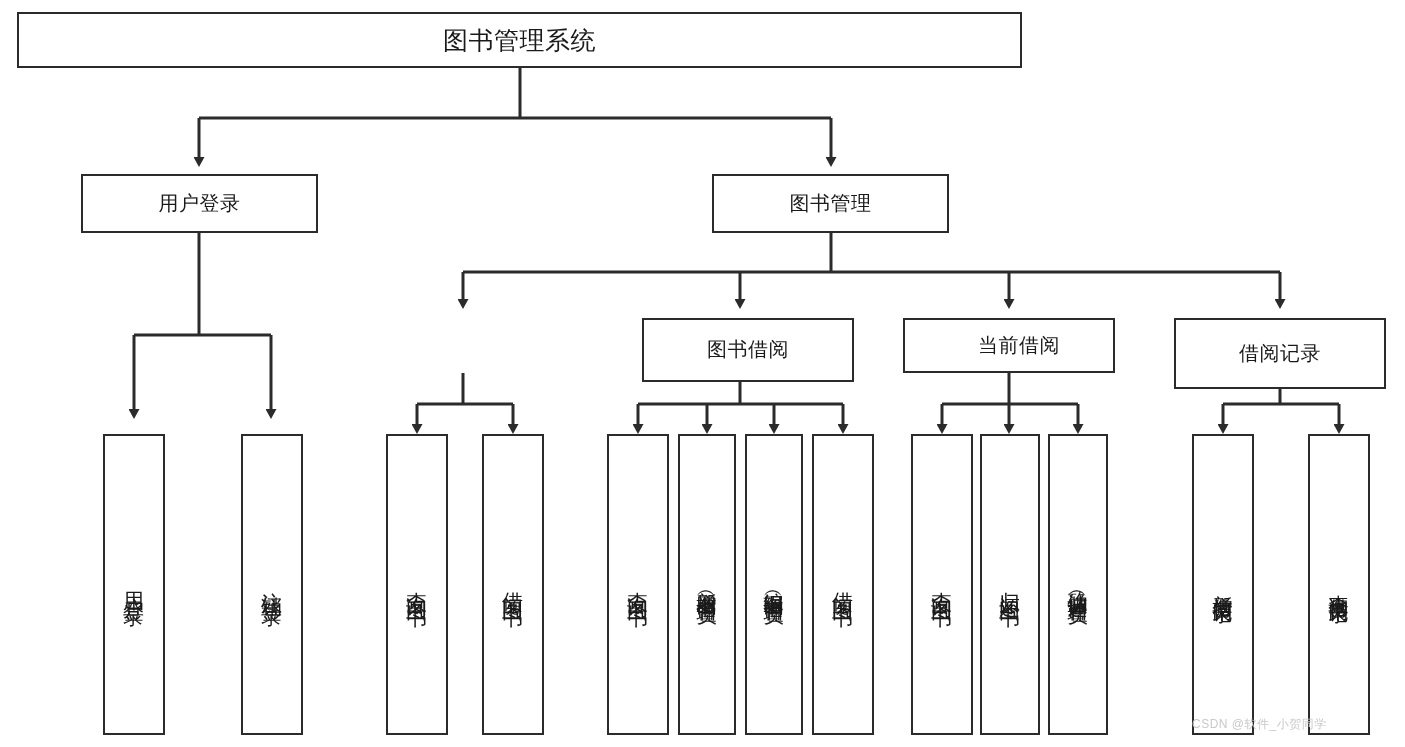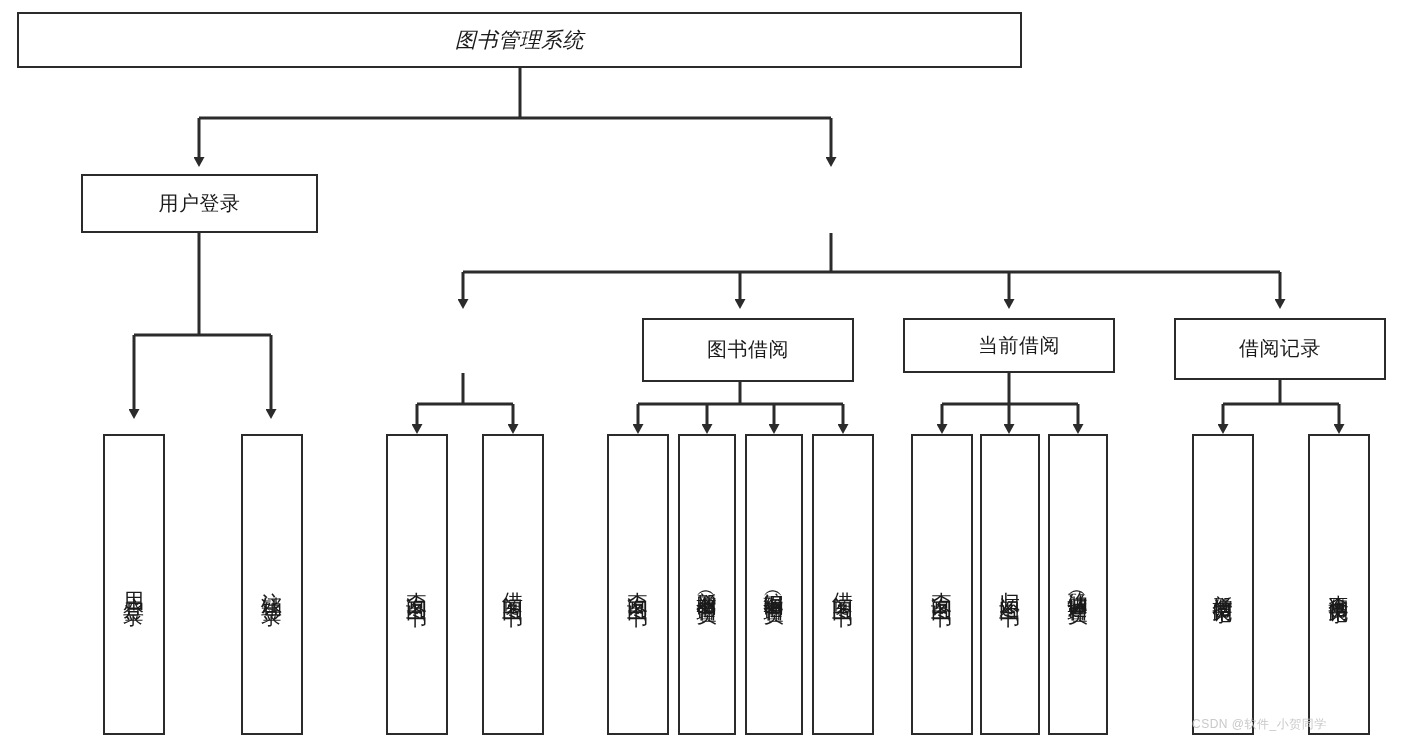--- a/index.html
+++ b/index.html
@@ -40,22 +40,21 @@
     text-align: center;
     line-height: 1.06;
     letter-spacing: 0.5px;
   }
   
   .node.horiz .node-label {
     font-size: 20px;
     white-space: nowrap;
   }
   .node.root .node-label {
-    font-size: 21px;
-    font-style: italic;
+    font-size: 25px;
   }
   
   .node.vert {
     align-items: center;
     justify-content: center;
     padding: 4px 0;
   }
   .node.vert .node-label {
     writing-mode: vertical-rl;
     text-orientation: upright;
@@ -133,31 +132,34 @@
   </svg>
 
   <div class="node horiz root" style="left:17px; top:12px; width:1005px; height:56px;">
     <span class="node-label">图书管理系统</span>
   </div>
 
   <div class="node horiz" style="left:81px; top:174px; width:237px; height:59px;">
     <span class="node-label">用户登录</span>
   </div>
 
+  <div class="node horiz" style="left:712px; top:174px; width:237px; height:59px;">
+    <span class="node-label">图书管理</span>
+  </div>
 
 
   <div class="node horiz" style="left:634px; top:318px; width:212px; height:64px;margin-left:8px;">
     <span class="node-label">图书借阅</span>
   </div>
 
   <div class="node horiz" style="left:903px; top:318px; width:212px; height:55px;padding-left:20px;">
     <span class="node-label">当前借阅</span>
   </div>
 
-  <div class="node horiz" style="left:1174px; top:318px; width:212px; height:62px;">
+  <div class="node horiz" style="left:1174px; top:318px; width:212px; height:71px;">
     <span class="node-label">借阅记录</span>
   </div>
 
   <div class="node vert" style="left:103px; top:434px; width:62px; height:301px;">
     <span class="node-label">用户登录</span>
   </div>
 
   <div class="node vert" style="left:241px; top:434px; width:62px; height:301px;">
     <span class="node-label">注销登录</span>
   </div>

